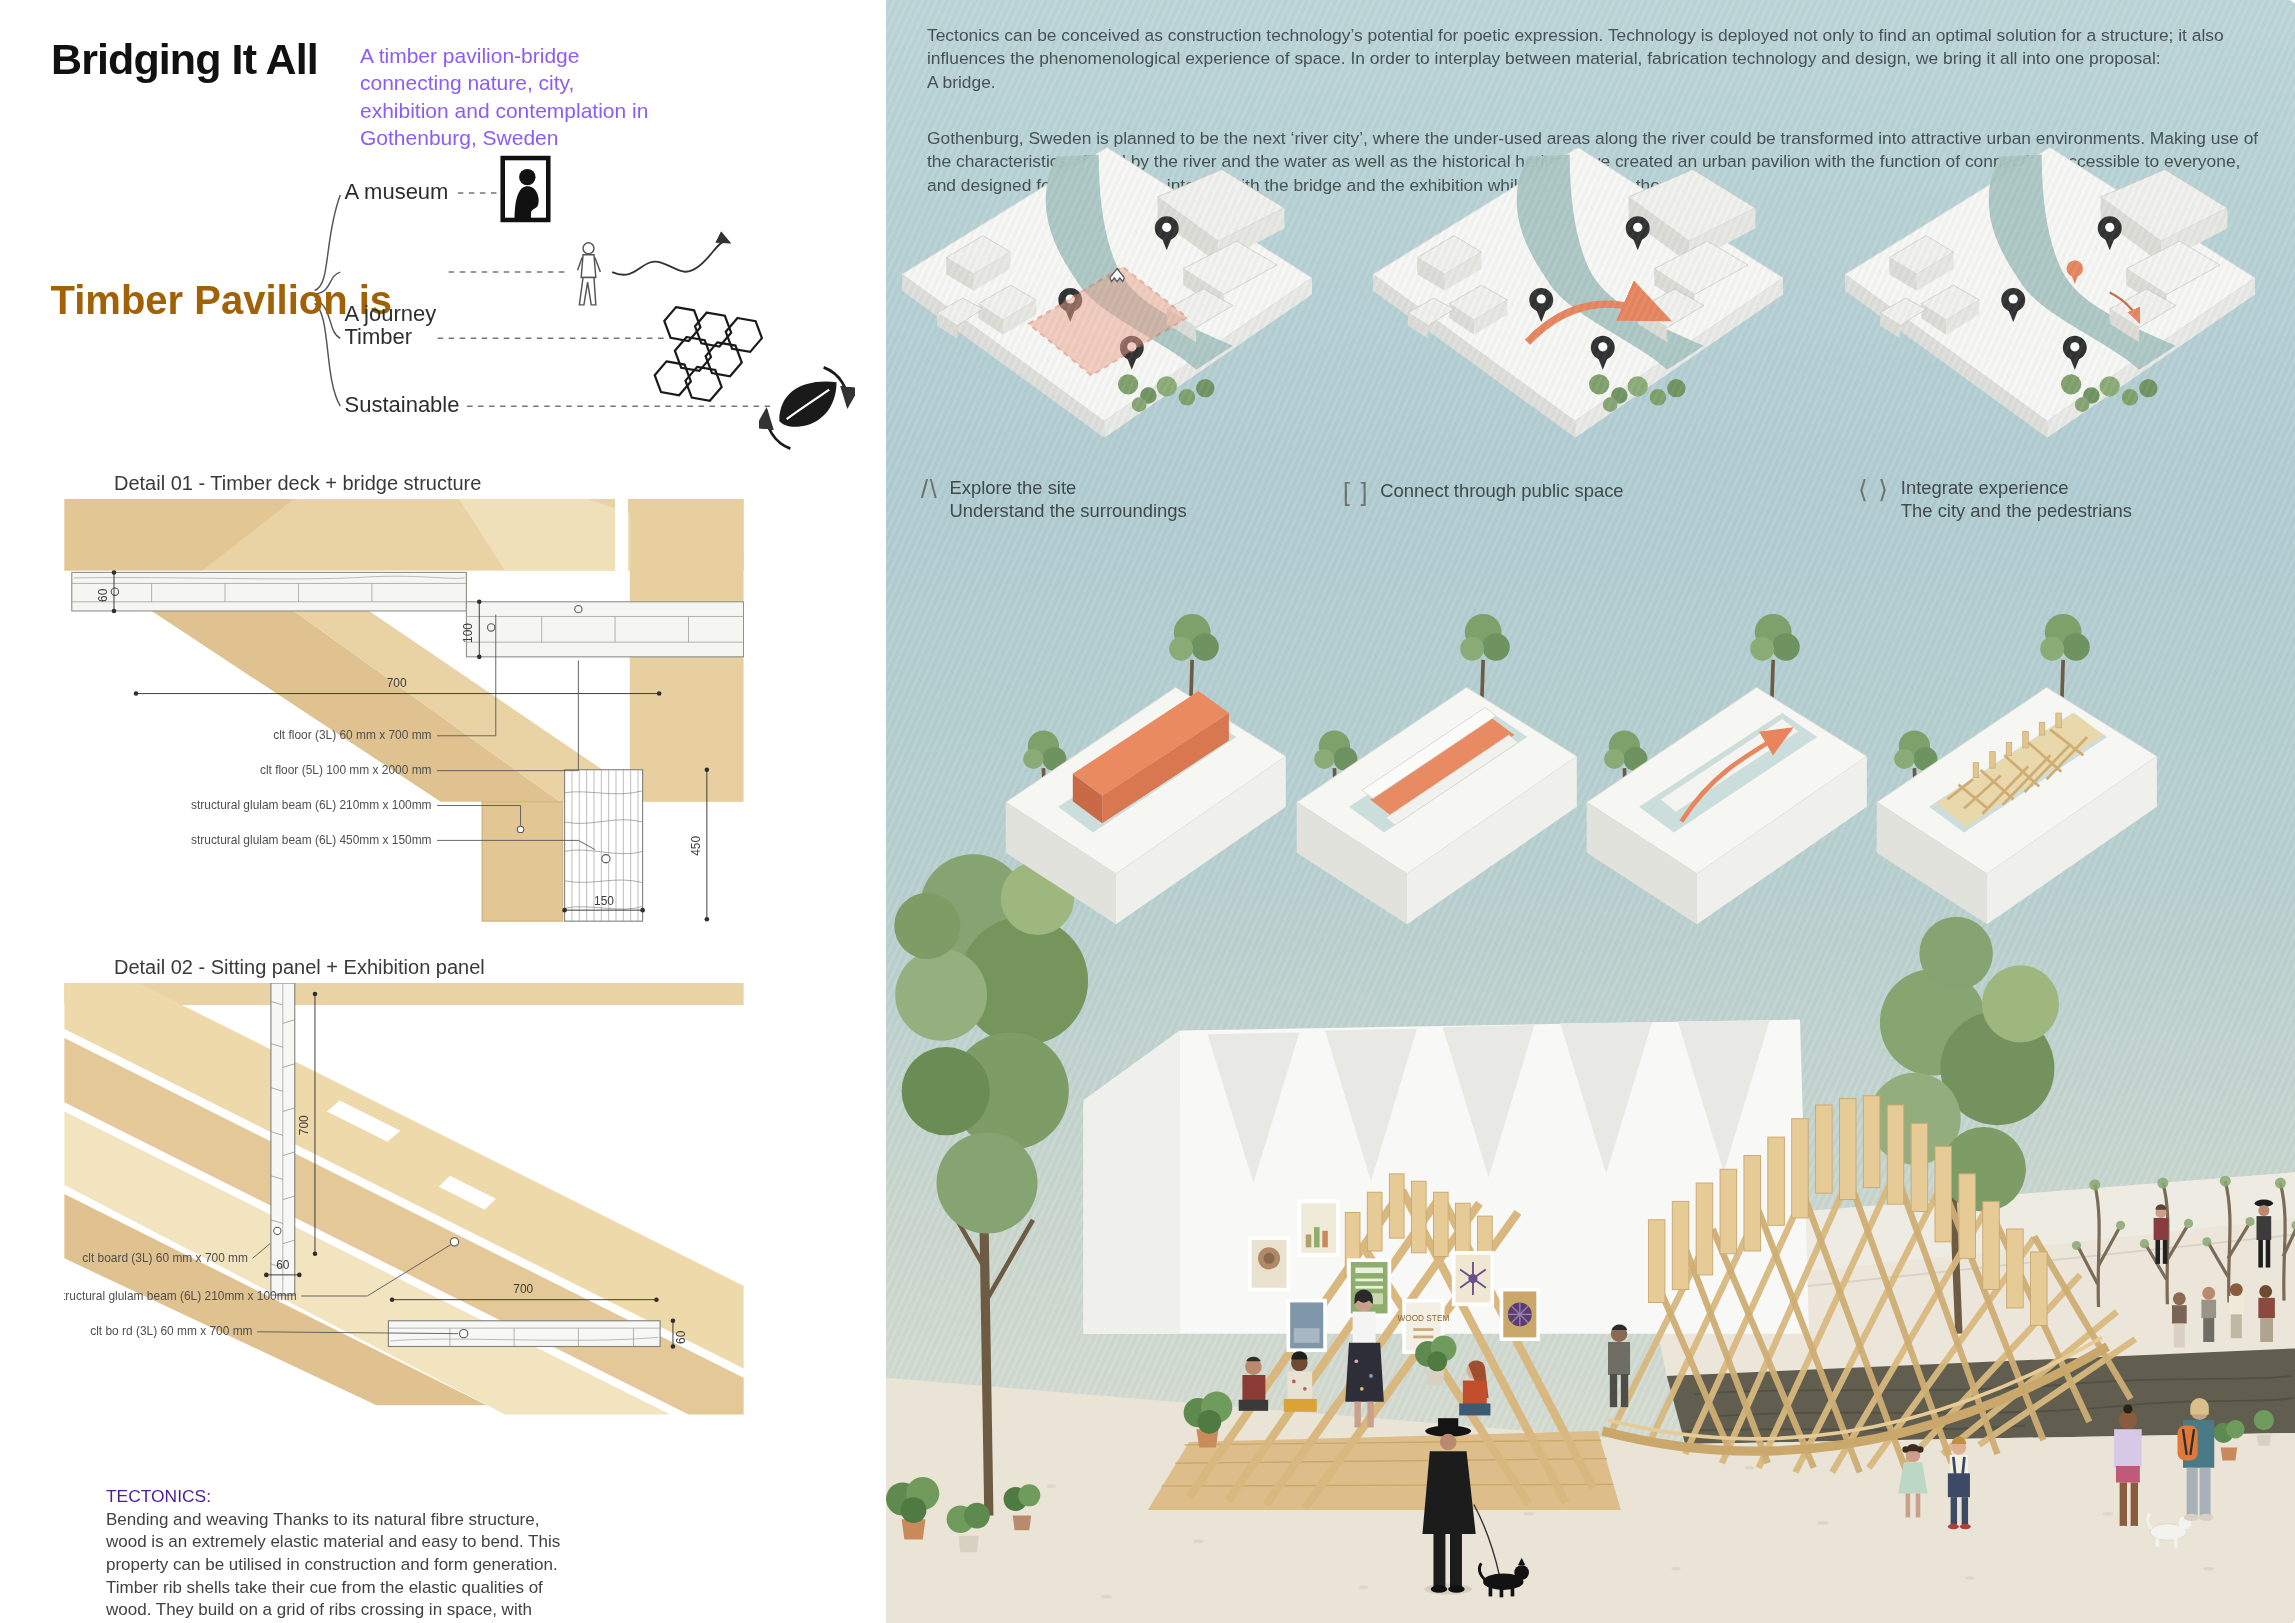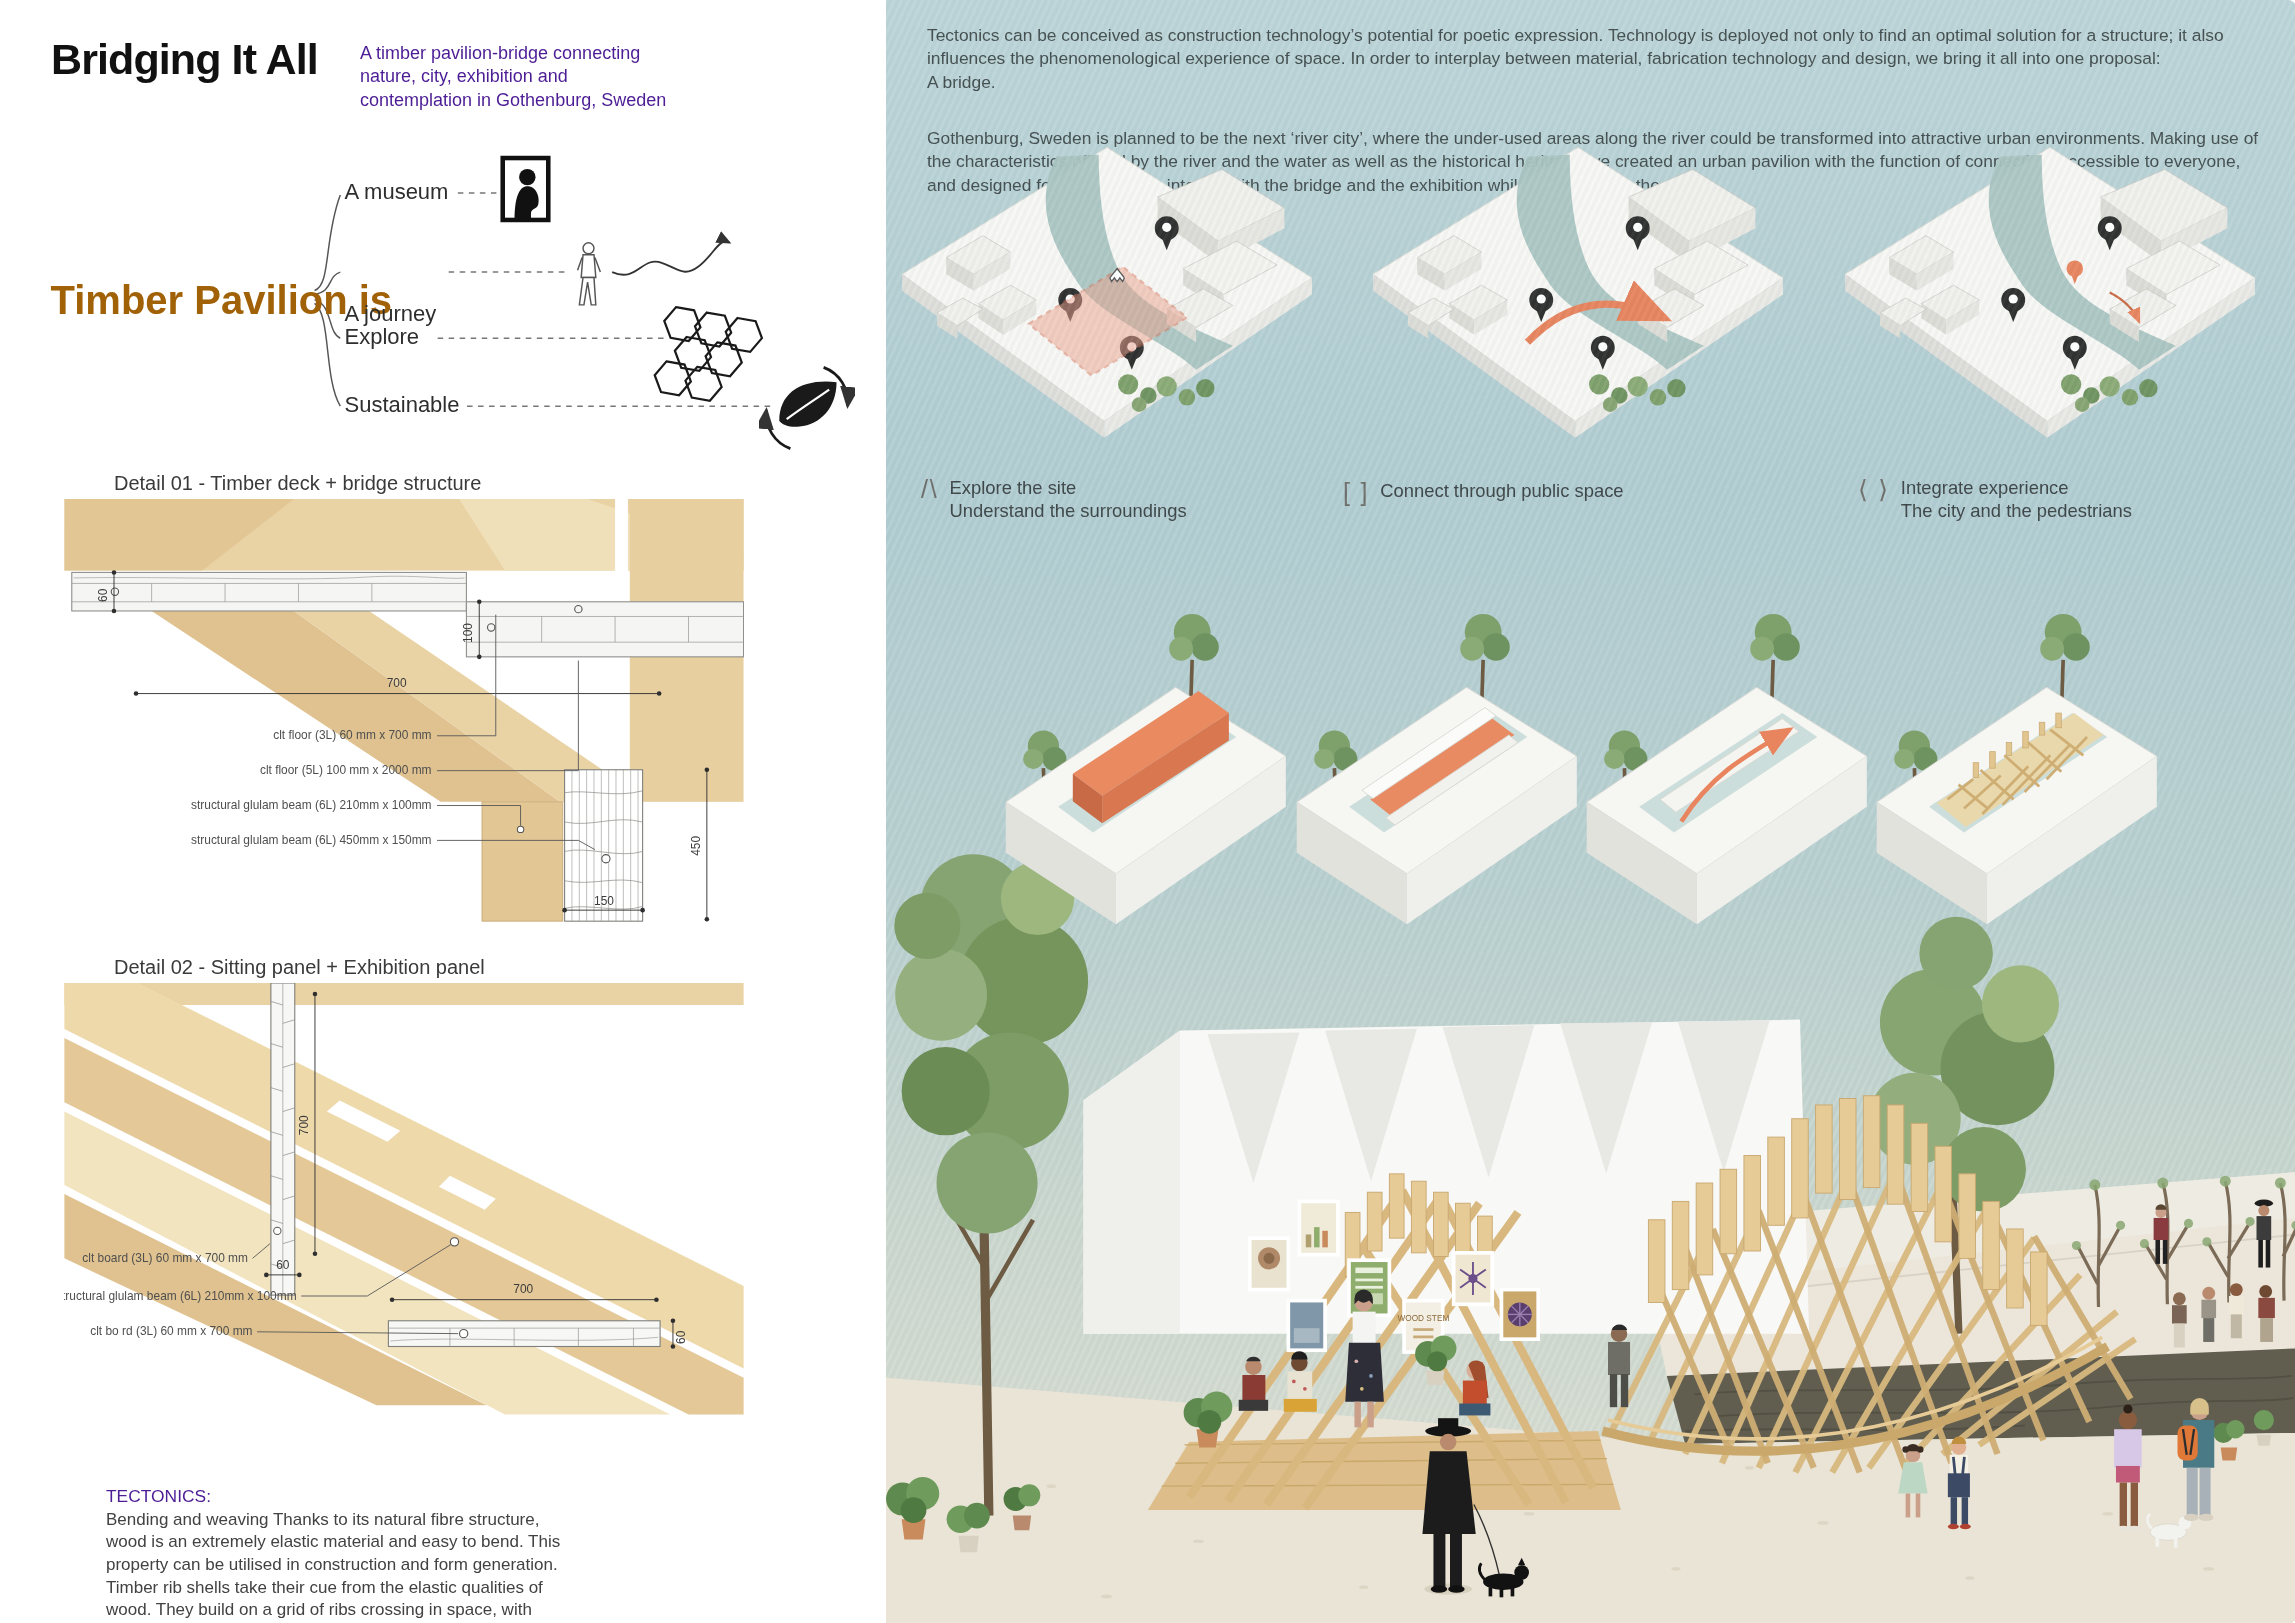--- a/index.html
+++ b/index.html
@@ -2,21 +2,21 @@
 <html style="font-size:14.7px"><head>
 <meta charset="utf-8">
 <style>
   html,body{margin:0;padding:0;background:#ffffff;}
   .board{position:relative;width:2296px;height:1624px;background:#ffffff;overflow:hidden;
          font-family:"Liberation Sans",sans-serif;color:#3d3d3d;border-radius:8px;}
   .abs{position:absolute;}
   .prewrap{white-space:pre-line;}
   
   .title{font-size:43px;font-weight:bold;color:#111;letter-spacing:-0.9px;}
-  .subtitle{font-size:18px;line-height:1.3;color:#4c1d95;}
+  .subtitle{font-size:21px;line-height:1.3;color:#8b5cf6;}
   .concept-root{font-size:40px;font-weight:bold;color:#a16207;}
   .branch-label{font-size:22px;color:#2e2e2e;}
   .detail-title{font-size:20px;color:#3a3a3a;}
   .tec-head{font-size:17.4px;color:#4c1d95;margin:0 0 1.8px 0;}
   .tec-body{font-size:17px;line-height:1.33;color:#424242;width:464px;margin:0;}
   
   .right-panel{position:absolute;left:886px;top:0;width:1410px;height:1624px;
     background:linear-gradient(180deg,#bdd5d8 0%,#b1cdd2 30%,#b9d0d0 55%,#cdd8cf 78%,#dfe0d5 100%);}
   .right-panel::after{content:"";position:absolute;inset:0;
     background:repeating-linear-gradient(115deg,rgba(255,255,255,.05) 0 2.8px,rgba(90,120,125,.04) 2.8px 6.4px);pointer-events:none;}
@@ -60,21 +60,21 @@
           <line x1="446" y1="218" x2="692" y2="218"></line>
           <line x1="478" y1="292" x2="812" y2="292"></line>
         </g>
 
         <path d="M636,146 C664,158 668,128 690,136 C708,142 714,152 730,140 C748,126 752,108 764,114" stroke="#333" stroke-width="2" fill="none" marker-end="url(#arrow-k)"></path>
       </svg>
 
       <span class="abs concept-root" style="left:23px;top:140px;">Timber Pavilion is</span>
       <span class="abs branch-label" style="left:317px;top:41px;">A museum</span>
       <span class="abs branch-label" style="left:317px;top:120px;margin-top:43px;">A journey</span>
-      <span class="abs branch-label" style="left:317px;top:186px;">Explore</span>
+      <span class="abs branch-label" style="left:317px;top:186px;">Timber</span>
       <span class="abs branch-label" style="left:317px;top:254px;text-align:center;">Sustainable</span>
 
       <svg class="abs" style="left:472px;top:16.5px;" width="51" height="68" viewBox="0 0 56 74">
         <rect x="3" y="3" width="50" height="68" fill="#ffffff" stroke="#111" stroke-width="5"></rect>
         <circle cx="30" cy="24" r="9" fill="#111"></circle>
         <path d="M16,71 C16,44 22,34 30,34 C40,34 44,46 42,54 C40,60 34,58 34,64 L34,71 Z" fill="#111"></path>
       </svg>
 
       <svg class="abs" style="left:544px;top:103px;" width="33" height="73" viewBox="0 0 36 80">
         <g stroke="#555" stroke-width="1.6" fill="#fff">

